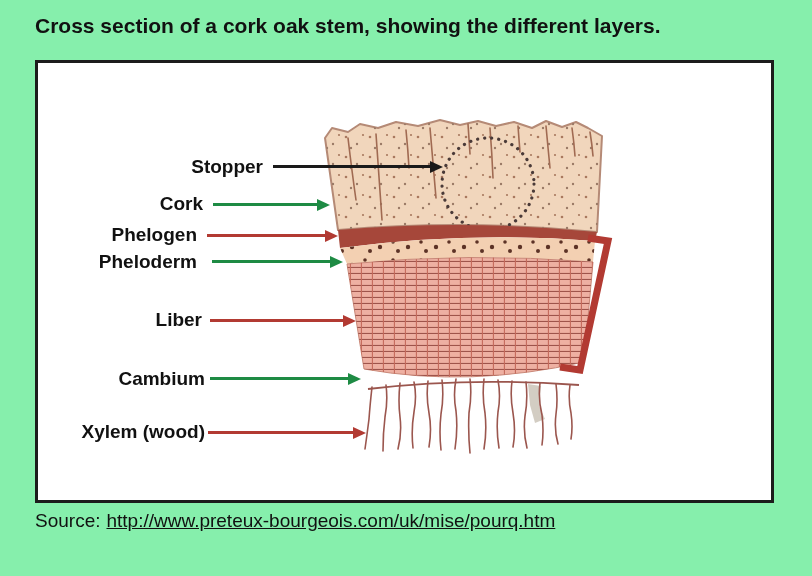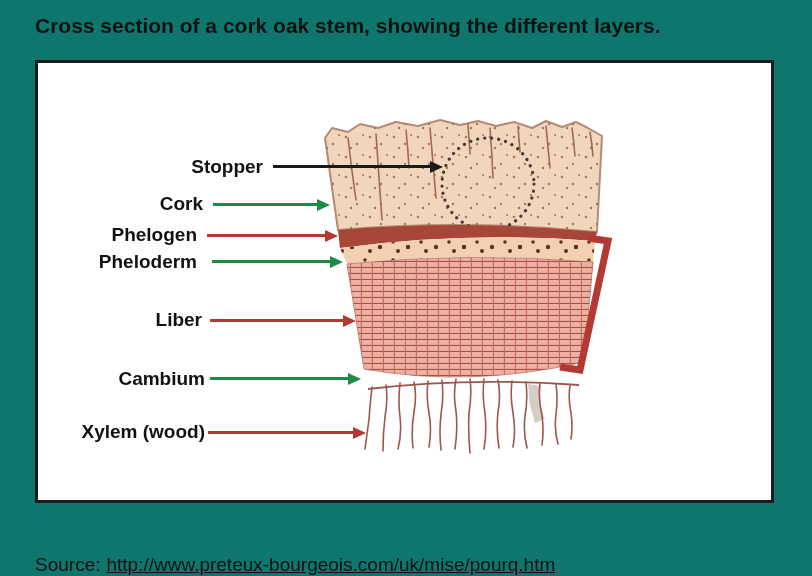--- a/index.html
+++ b/index.html
@@ -1,18 +1,18 @@
 <!DOCTYPE html>
 <html><head>
 <meta charset="utf-8">
 <style>
   * { margin:0; padding:0; box-sizing:border-box; }
   html,body { width:812px; height:576px; background:#ffffff; overflow:hidden;
               font-family:"Liberation Sans", sans-serif; }
-  .page { position:relative; width:812px; height:576px; background:#0f766e; }
+  .page { position:relative; width:812px; height:576px; background:#86efac; }
 
   .title { position:absolute; left:35px; top:14px; width:745px;
            font-size:21px; font-weight:bold; color:#111; letter-spacing:0; }
 
   .frame { position:absolute; left:35px; top:60px; width:739px; height:443px;
            border:3px solid #1c1c1c; background:#fff;padding-left:8px; }
 
   .stem-svg { position:absolute; left:280px; top:49px; }
 
   
@@ -38,21 +38,21 @@
   #ar-cork      { left:175px; top:140px; width:104px; }
   #ar-phelogen  { left:169px; top:171px; width:118px; }
   #ar-pheloderm { left:174px; top:197px; width:118px; }
   #ar-liber     { left:172px; top:256px; width:133px; }
   #ar-cambium   { left:172px; top:314px; width:138px; }
   #ar-xylem     { left:170px; top:368px; width:145px; }
 
   #lbl-mother { position:absolute; left:578px; top:254px;
                 font-size:18px; font-weight:bold; color:#111; white-space:nowrap; }
 
-  .source { position:absolute; left:35px; top:510px; font-size:19px; color:#111;margin-top:44px; }
+  .source { position:absolute; left:35px; top:510px; font-size:19px; color:#111; }
   .source .prefix { margin-right:6px; }
   .source a { color:#111; text-decoration:underline; cursor:pointer; }
 </style>
 </head>
 <body>
 
 <div class="page">
 
   <div class="title">Cross section of a cork oak stem, showing the different layers.</div>
 

